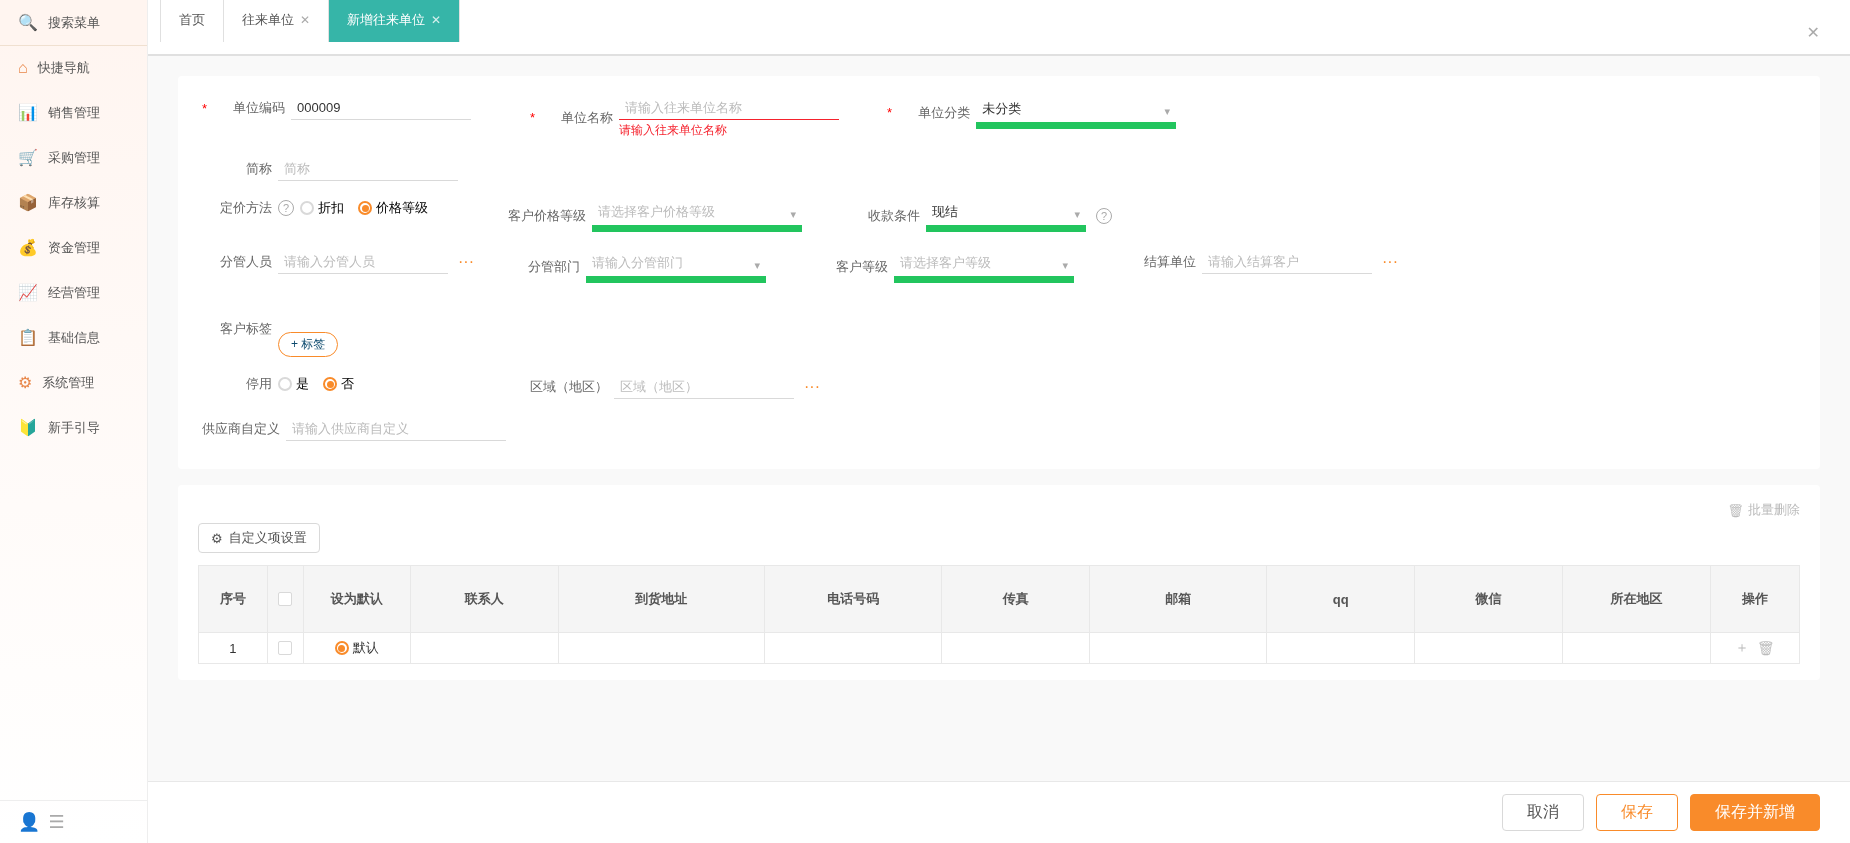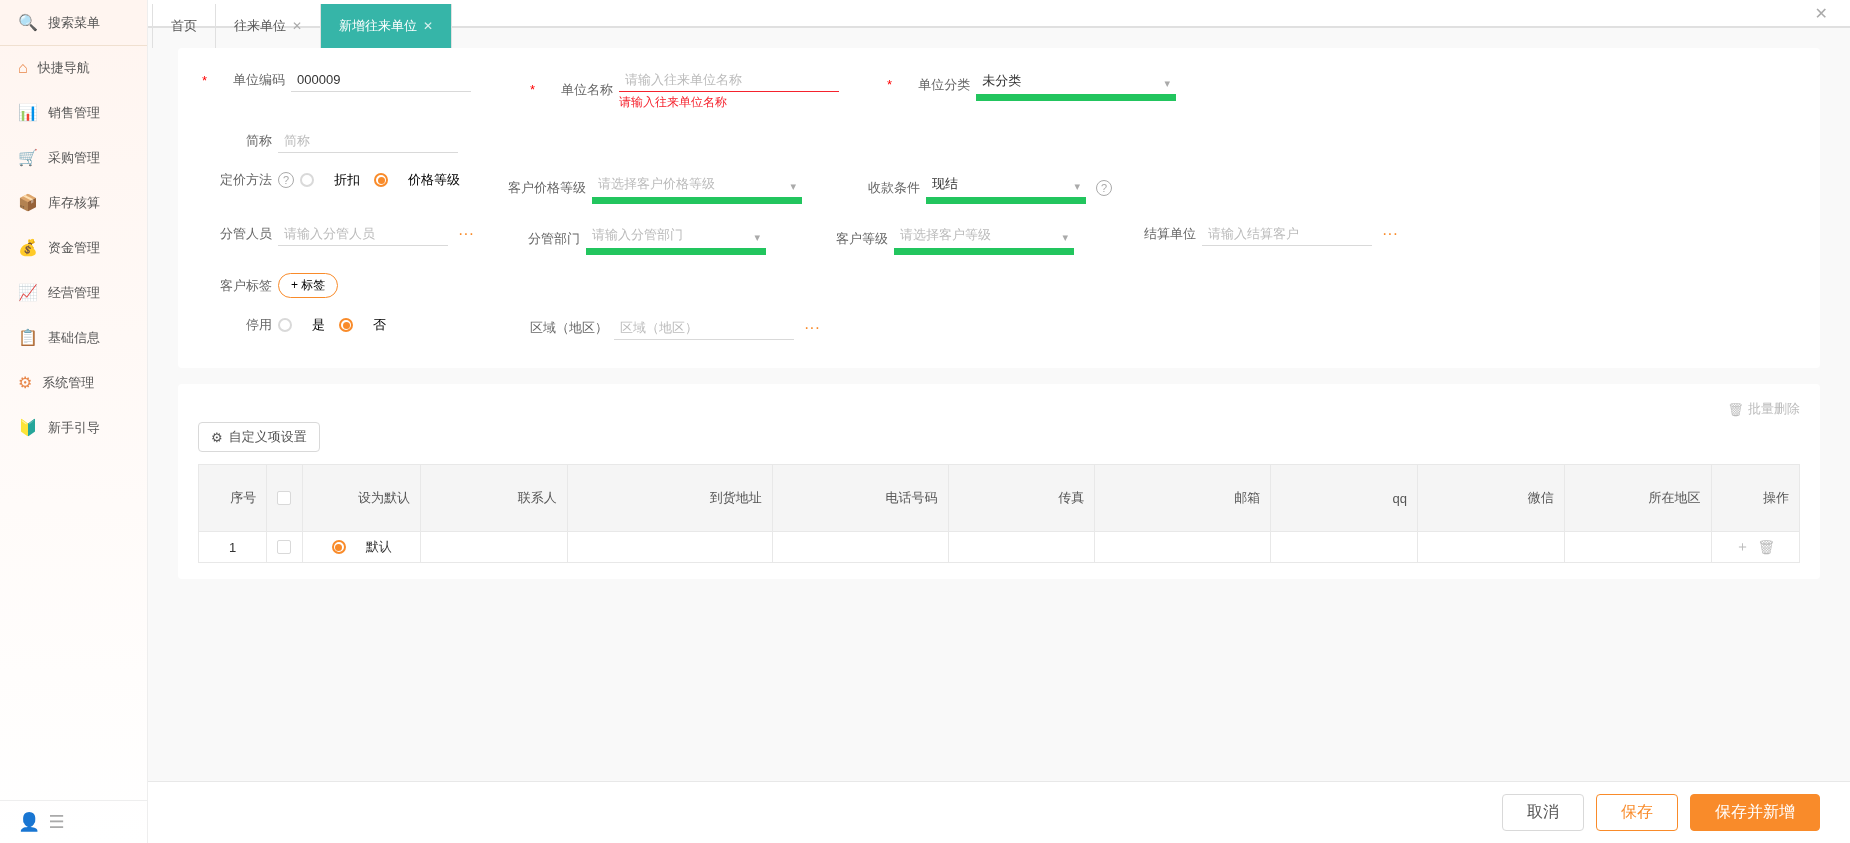--- a/index.html
+++ b/index.html
@@ -40,25 +40,25 @@
       flex: 1;
       display: flex;
       flex-direction: column;
       background: #fff;
       overflow: hidden;
     }
 
     
     .tab-bar {
       display: flex;
-      align-items: flex-start;
+      align-items: flex-end;
       background: #fff;
       border-bottom: 2px solid #e0e0e0;
-      height: 28px;
-      padding: 4px;
+      height: 56px;
+      padding: 12px;
       position: relative;
     }
     .tab {
       display: flex;
       align-items: center;
       padding: 0 18px;
       height: 44px;
       cursor: pointer;
       font-size: 14px;
       color: #555;
@@ -168,44 +168,45 @@
     .type-btn.active {
       background: #f98b2a;
       color: #fff;
       border-color: #f98b2a;
     }
     .type-btn:first-child { border-radius: 4px 0 0 4px; }
     .type-btn:last-child { border-radius: 0 4px 4px 0; }
 
     
     .radio-group { display: flex; align-items: center; gap: 14px; }
-    .radio-item { display: flex; align-items: center; gap: 20px; cursor: pointer; }
+    .radio-item { display: flex; align-items: center; gap: 4px; cursor: pointer; }
     .radio-circle {
       width: 14px; height: 14px;
       border-radius: 50%;
       border: 2px solid #d9d9d9;
       display: flex; align-items: center; justify-content: center;
     }
     .radio-circle.active { border-color: #f98b2a; }
     .radio-circle.active::after {
       content: '';
       width: 7px; height: 7px;
       border-radius: 50%;
       background: #f98b2a;
     }
 
     
     .tag-btn {
       border: 1px solid #f98b2a;
-      color: #000000;
+      color: #0c4a6e;
       background: #fff;
       border-radius: 20px;
       padding: 3px 12px;
       cursor: pointer;
       font-size: 12px;
+      margin-top: 31px;
     }
 
     
     .help-icon {
       width: 16px; height: 16px;
       border-radius: 50%;
       border: 1px solid #aaa;
       color: #aaa;
       font-size: 11px;
       display: flex; align-items: center; justify-content: center;
@@ -239,23 +240,23 @@
     .data-table {
       width: 100%;
       border-collapse: collapse;
       font-size: 13px;
       background: #fff;
     }
     .data-table th {
       background: #f5f5f5;
       border: 1px solid #e8e8e8;
       padding: 24px 10px;
-      text-align: right;
+      text-align: center;
       color: #555;
-      font-weight: normal;
+      font-weight: bold;
     }
     .data-table td {
       border: 1px solid #e8e8e8;
       padding: 6px 10px;
       text-align: center;
       color: #333;
     }
     .batch-delete {
       display: flex;
       justify-content: flex-end;
@@ -480,20 +481,26 @@
             </label>
           </div>
         </div>
         <div class="form-field" style="margin-left:40px;">
           <span class="form-label">区域（地区）</span>
           <input class="form-input" type="text" style="width: 180px;" placeholder="区域（地区）">
           <span class="dots-btn">···</span>
         </div>
       </div>
 
+      <div class="form-row">
+        <div class="form-field">
+          <span class="form-label">供应商自定义</span>
+          <input class="form-input" type="text" style="width: 220px;" placeholder="请输入供应商自定义">
+        </div>
+      </div>
     </div>
 
     <div style="background:#fff; padding:16px 20px; border-radius:4px;">
       <div class="batch-delete">
         <span>🗑</span>
         <span>批量删除</span>
       </div>
 
       <button class="custom-settings-btn">
         <span>⚙</span>

